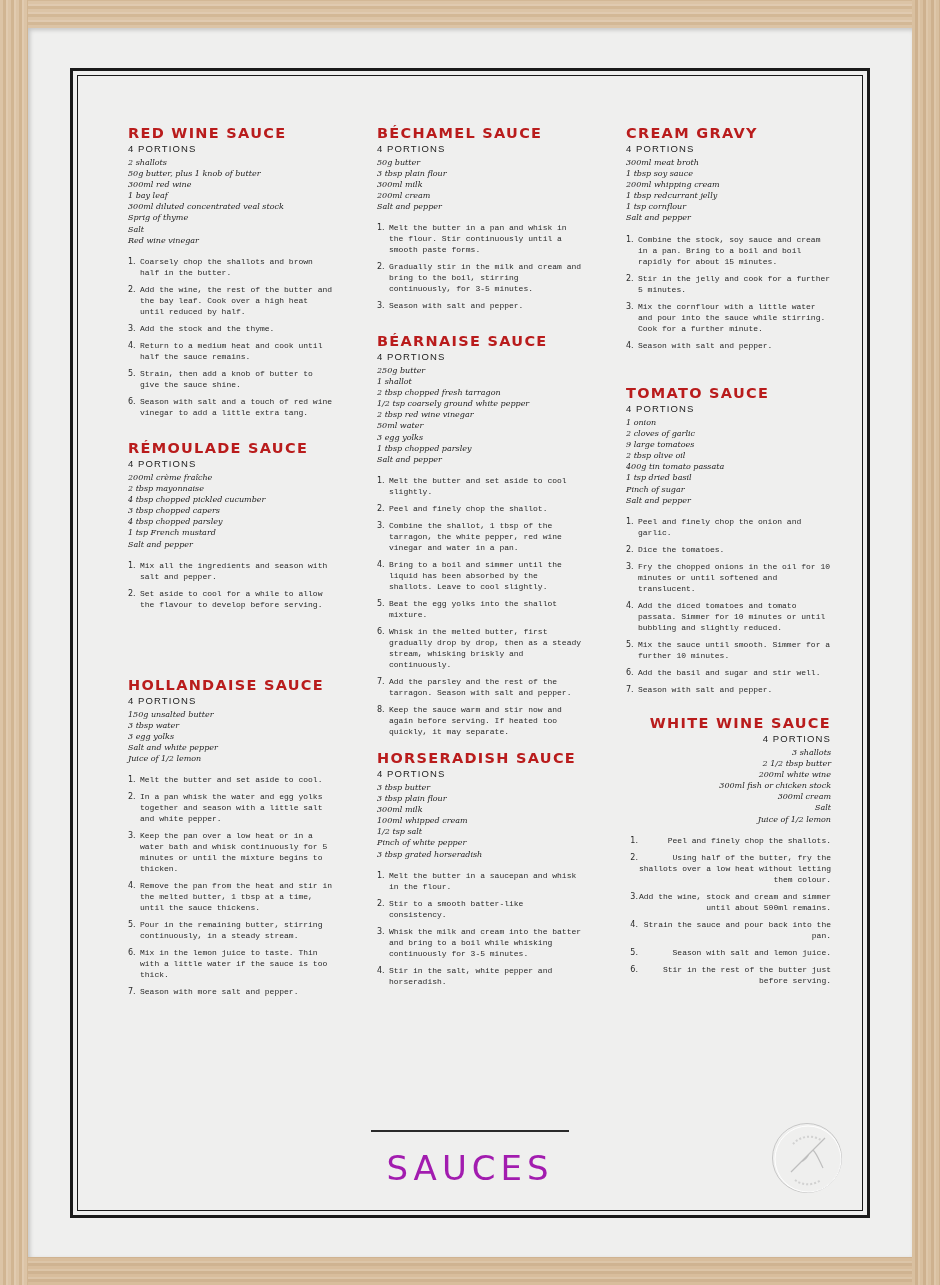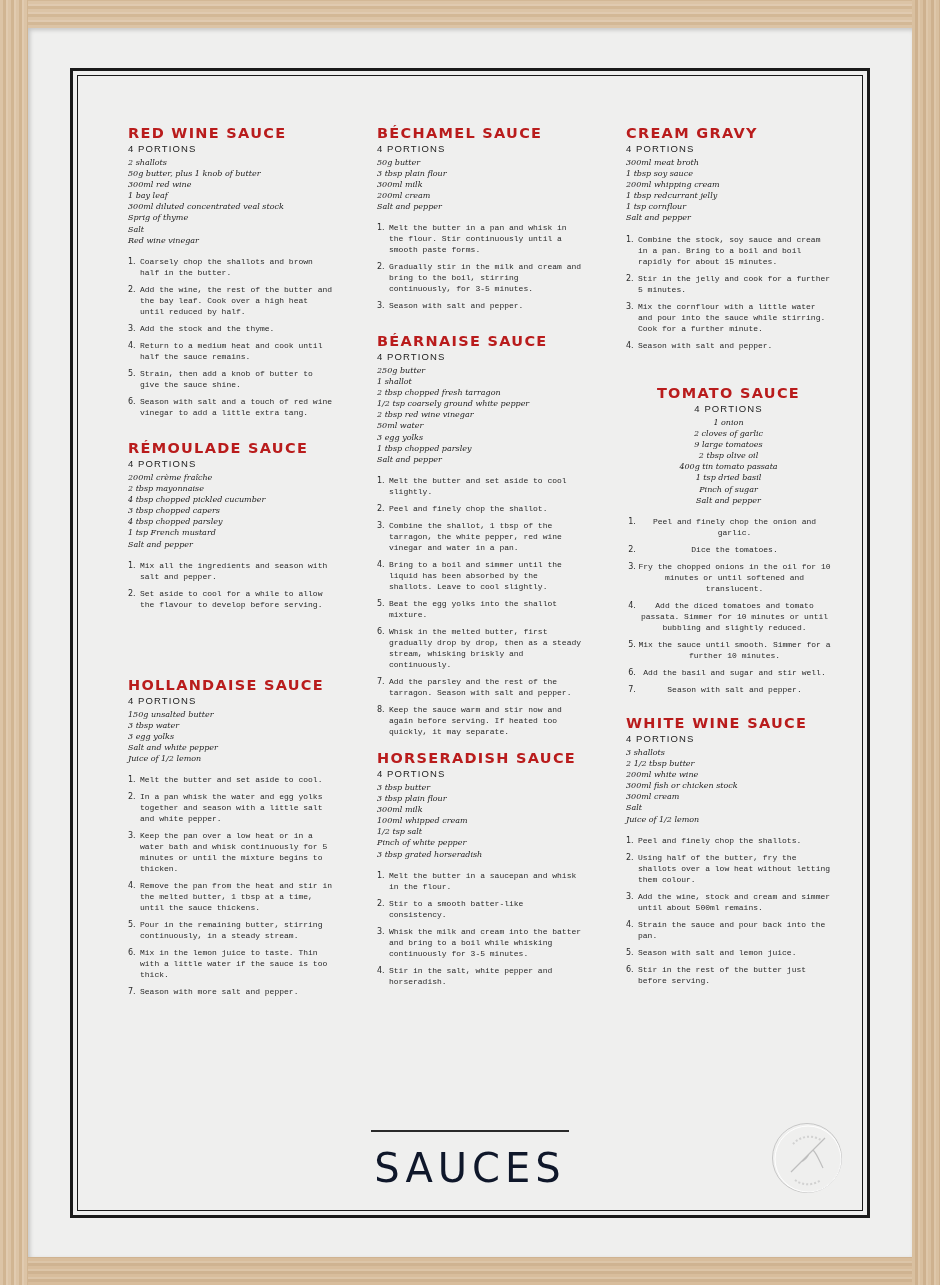--- a/index.html
+++ b/index.html
@@ -80,23 +80,23 @@
     .steps li .num { width: 12px; flex: none; }
     .steps li .txt { flex: 1; font-family: Liberation Mono, monospace; }
     .title-rule {
       position: absolute; left: 371px; top: 1130px; width: 198px; height: 2px;
       background: #2a2a2a;
     }
     .poster-title {
       position: absolute; left: 371px; top: 1148px; width: 198px;
       text-align: center;
       font-family: "DejaVu Sans", sans-serif;
-      font-size: 40px;
+      font-size: 34px;
       letter-spacing: 5px;
-      color: #0f172a;
+      color: #a21caf;
       line-height: 40px;
     }
     .stamp {
       position: absolute; left: 772px; top: 1123px; width: 70px; height: 70px;
       border-radius: 50%;
       border: 1px solid rgba(180,180,180,0.7);
       box-shadow: 0 0 1px rgba(255,255,255,0.9) inset;
     }
     .stamp svg { position: absolute; inset: 0; }
   </style>
@@ -351,21 +351,21 @@
         <li>
           <span class="num">3.</span>
           <span class="txt">Mix the cornflour with a little water and pour into the sauce while stirring. Cook for a further minute.</span>
         </li>
         <li>
           <span class="num">4.</span>
           <span class="txt">Season with salt and pepper.</span>
         </li>
       </ol>
     </div>
-    <div class="recipe" style="top: 260px; text-align: center;">
+    <div class="recipe" style="top: 260px;">
       <div class="recipe-title">TOMATO SAUCE</div>
       <div class="portions">4 PORTIONS</div>
       <ul class="ingredients">
         <li>1 onion</li>
         <li>2 cloves of garlic</li>
         <li>9 large tomatoes</li>
         <li>2 tbsp olive oil</li>
         <li>400g tin tomato passata</li>
         <li>1 tsp dried basil</li>
         <li>Pinch of sugar</li>
@@ -395,21 +395,21 @@
         <li>
           <span class="num">6.</span>
           <span class="txt">Add the basil and sugar and stir well.</span>
         </li>
         <li>
           <span class="num">7.</span>
           <span class="txt">Season with salt and pepper.</span>
         </li>
       </ol>
     </div>
-    <div class="recipe" style="top: 590px;">
+    <div class="recipe" style="top: 590px; text-align: right;">
       <div class="recipe-title">WHITE WINE SAUCE</div>
       <div class="portions">4 PORTIONS</div>
       <ul class="ingredients">
         <li>3 shallots</li>
         <li>2 1/2 tbsp butter</li>
         <li>200ml white wine</li>
         <li>300ml fish or chicken stock</li>
         <li>300ml cream</li>
         <li>Salt</li>
         <li>Juice of 1/2 lemon</li>

